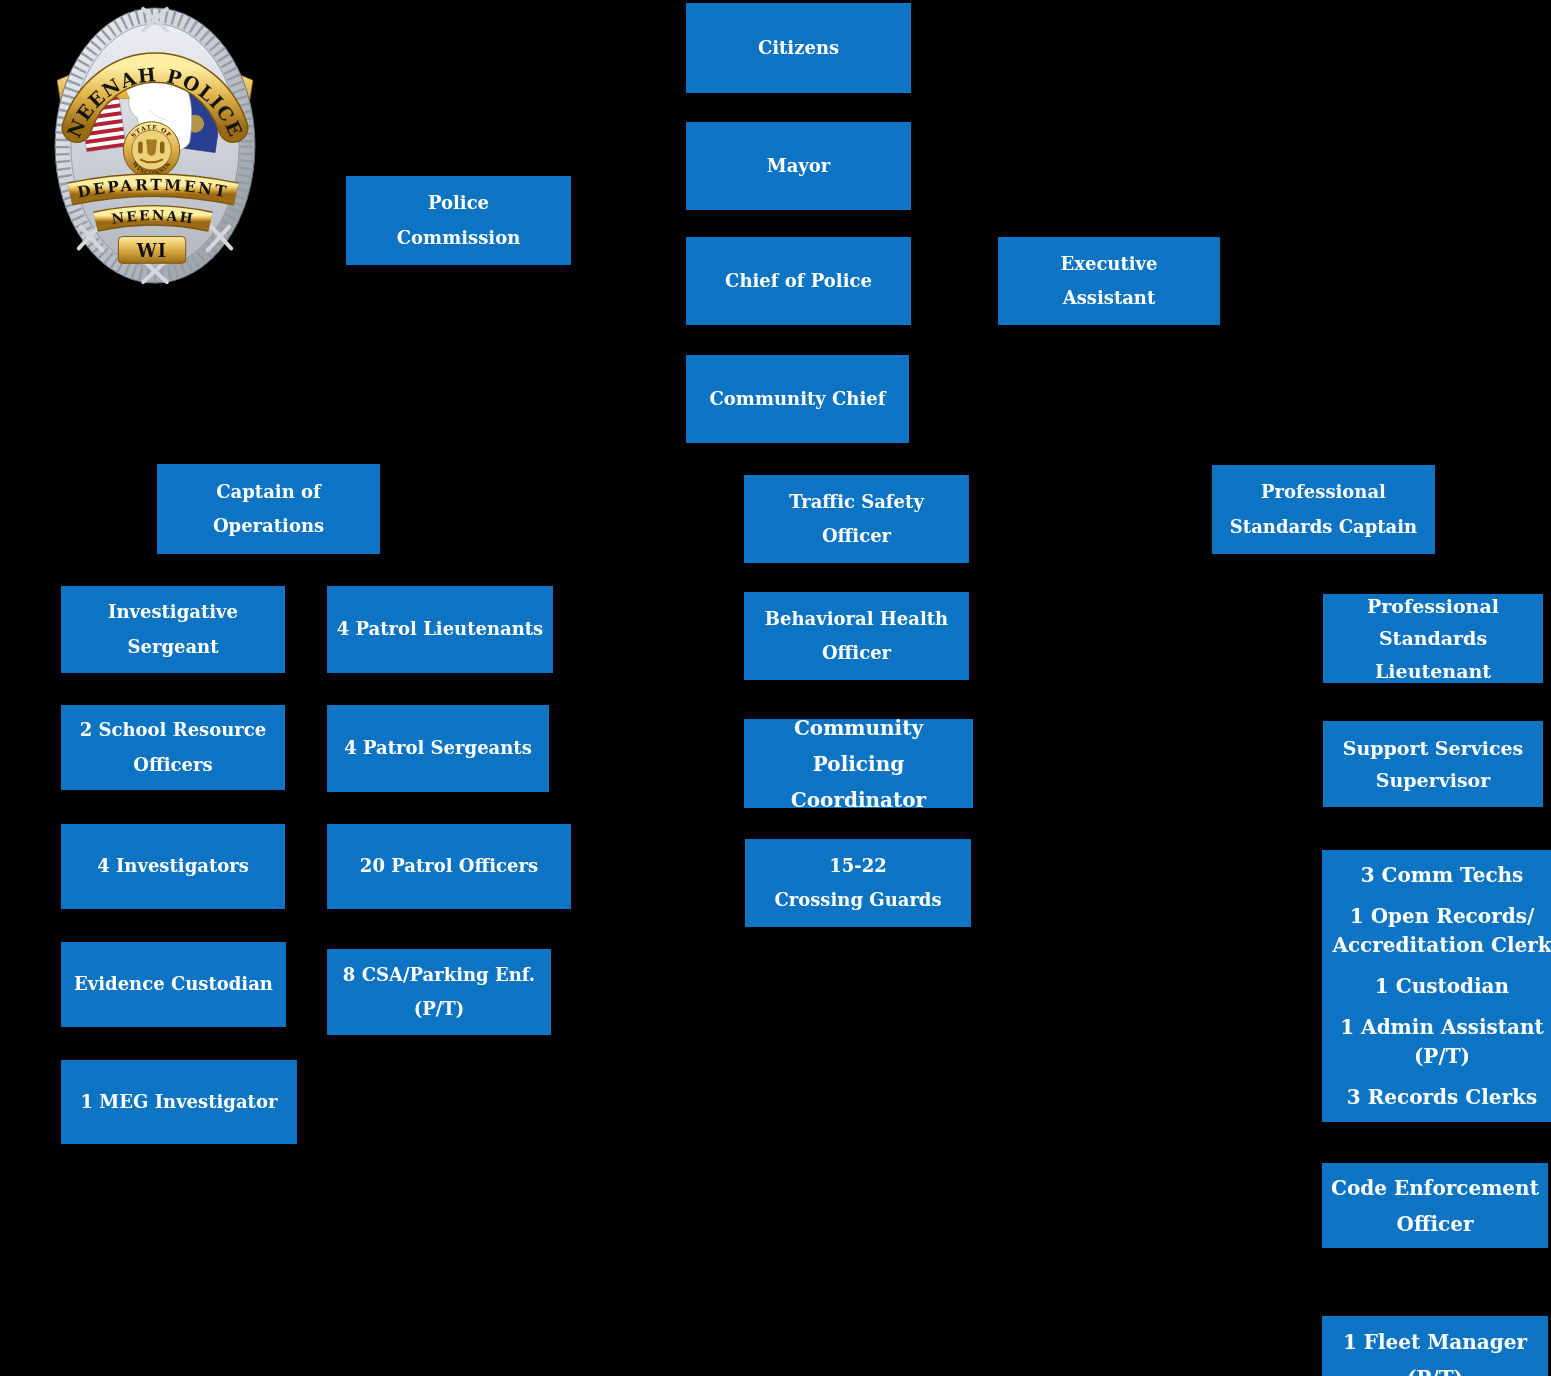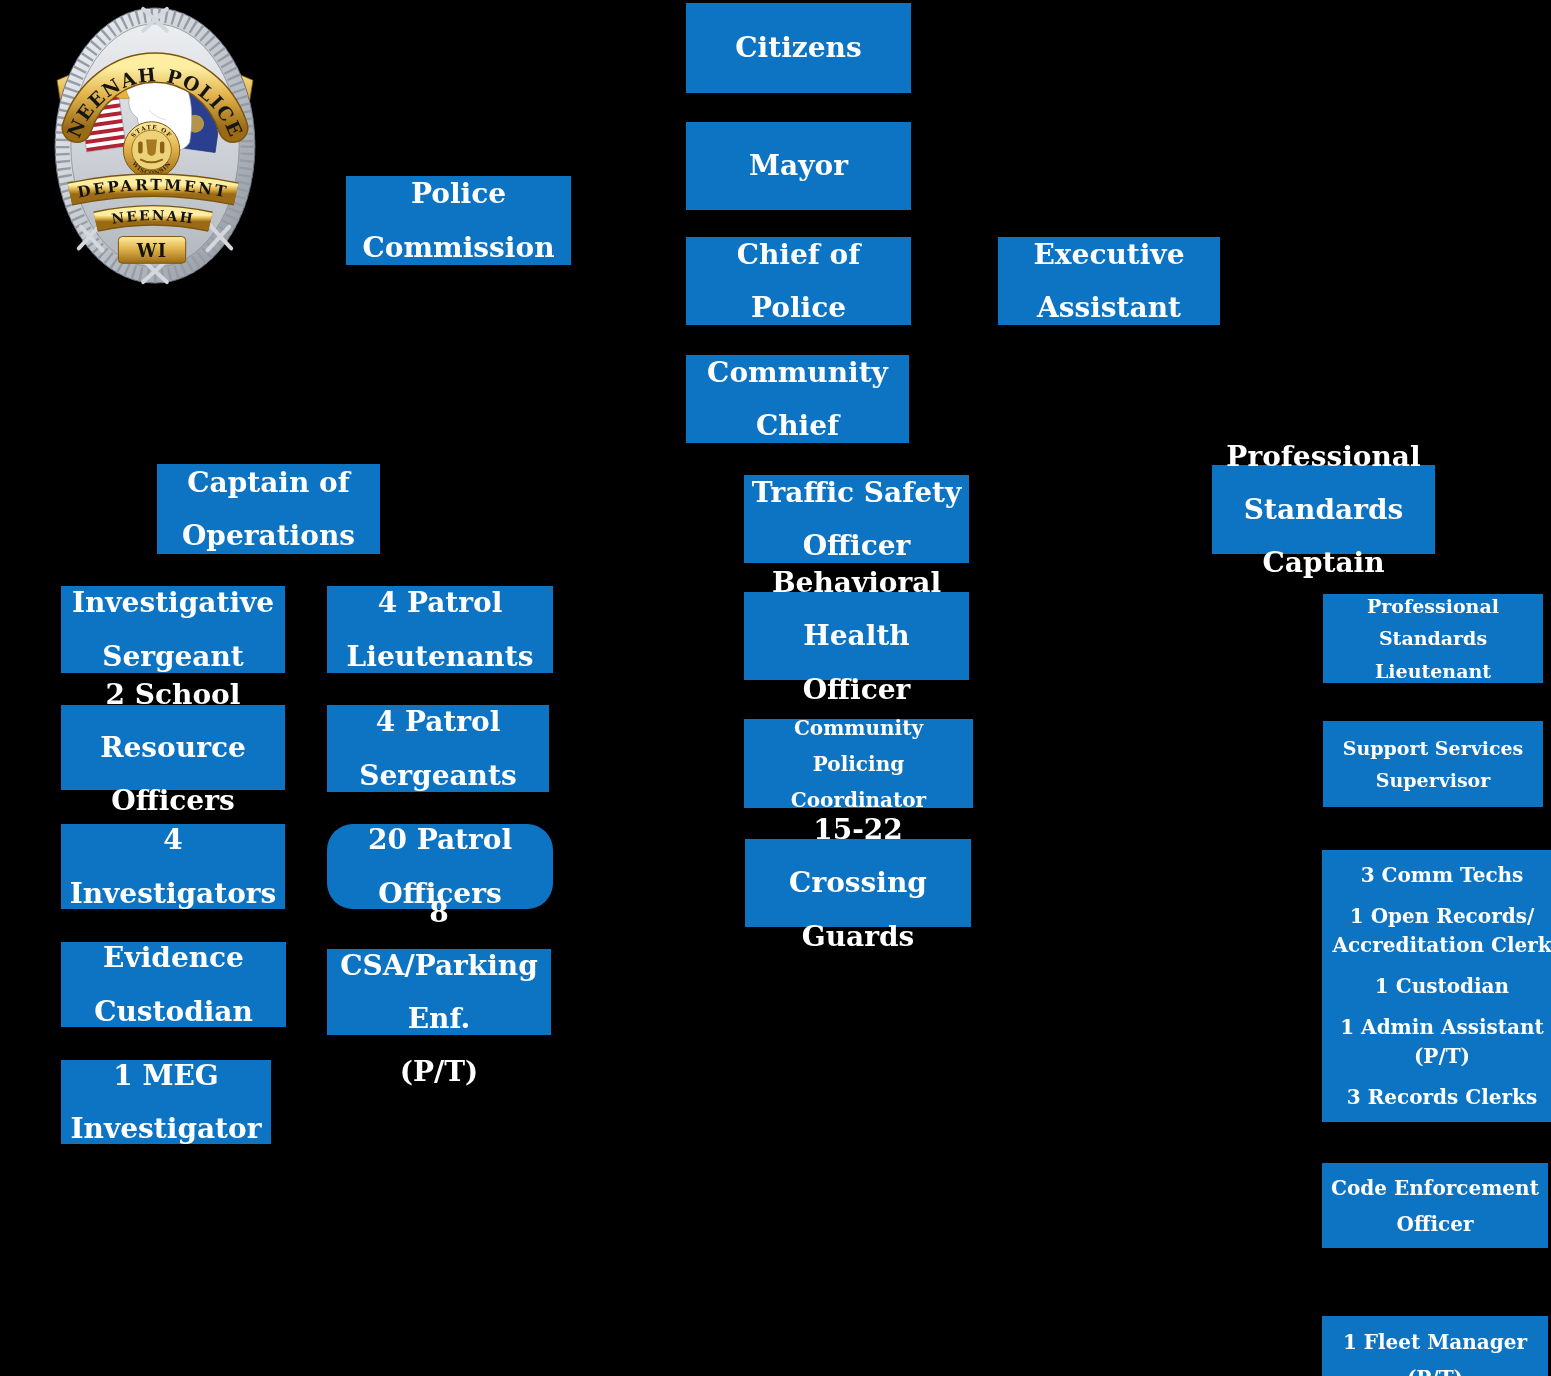--- a/index.html
+++ b/index.html
@@ -7,21 +7,21 @@
     position:relative;
     width:1551px;height:1376px;
     overflow:hidden;
     font-family:"DejaVu Serif","Liberation Serif",serif;
   }
   .box{
     position:absolute;
     background:#0d74c4;
     color:#fff;
     font-weight:700;
-    font-size:28px;
+    font-size:18px;
     line-height:1.9;
     display:flex;
     align-items:center;
     justify-content:center;
     text-align:center;
     white-space:pre-line;
     box-sizing:border-box;
     padding:2px 6px;
   }
   .md{font-size:20px;line-height:1.8;}
@@ -46,26 +46,26 @@
   #b-professional-standards-captain{left:1212px;top:465px;width:223px;height:89px;}
   #b-investigative-sergeant{left:61px;top:586px;width:224px;height:87px;}
   #b-patrol-lieutenants{left:327px;top:586px;width:226px;height:87px;}
   #b-behavioral-health-officer{left:744px;top:592px;width:225px;height:88px;}
   #b-professional-standards-lieutenant{left:1323px;top:594px;width:220px;height:89px;}
   #b-school-resource-officers{left:61px;top:705px;width:224px;height:85px;}
   #b-patrol-sergeants{left:327px;top:705px;width:222px;height:87px;text-align:center;}
   #b-community-policing-coordinator{left:744px;top:719px;width:229px;height:89px;}
   #b-support-services-supervisor{left:1323px;top:721px;width:220px;height:86px;}
   #b-investigators{left:61px;top:824px;width:224px;height:85px;}
-  #b-patrol-officers{left:327px;top:824px;width:226px;height:85px;border-radius:26px;}
+  #b-patrol-officers{left:327px;top:824px;width:244px;height:85px;}
   #b-crossing-guards{left:745px;top:839px;width:226px;height:88px;}
   #b-records-unit{left:1322px;top:850px;width:240px;height:272px;}
   #b-evidence-custodian{left:61px;top:942px;width:225px;height:85px;}
   #b-csa-parking-enf{left:327px;top:949px;width:224px;height:86px;}
-  #b-meg-investigator{left:61px;top:1060px;width:210px;height:84px;}
+  #b-meg-investigator{left:61px;top:1060px;width:236px;height:84px;}
   #b-code-enforcement-officer{left:1322px;top:1163px;width:226px;height:85px;}
   #b-fleet-manager{left:1322px;top:1316px;width:226px;height:87px;}
 </style>
 </head>
 <body>
 
 <svg id="badge" viewBox="0 0 210 290" aria-hidden="true">
   <defs>
     <linearGradient id="gSilver" x1="0" y1="0" x2="1" y2="1">
       <stop offset="0" stop-color="#f2f4f7"></stop>

